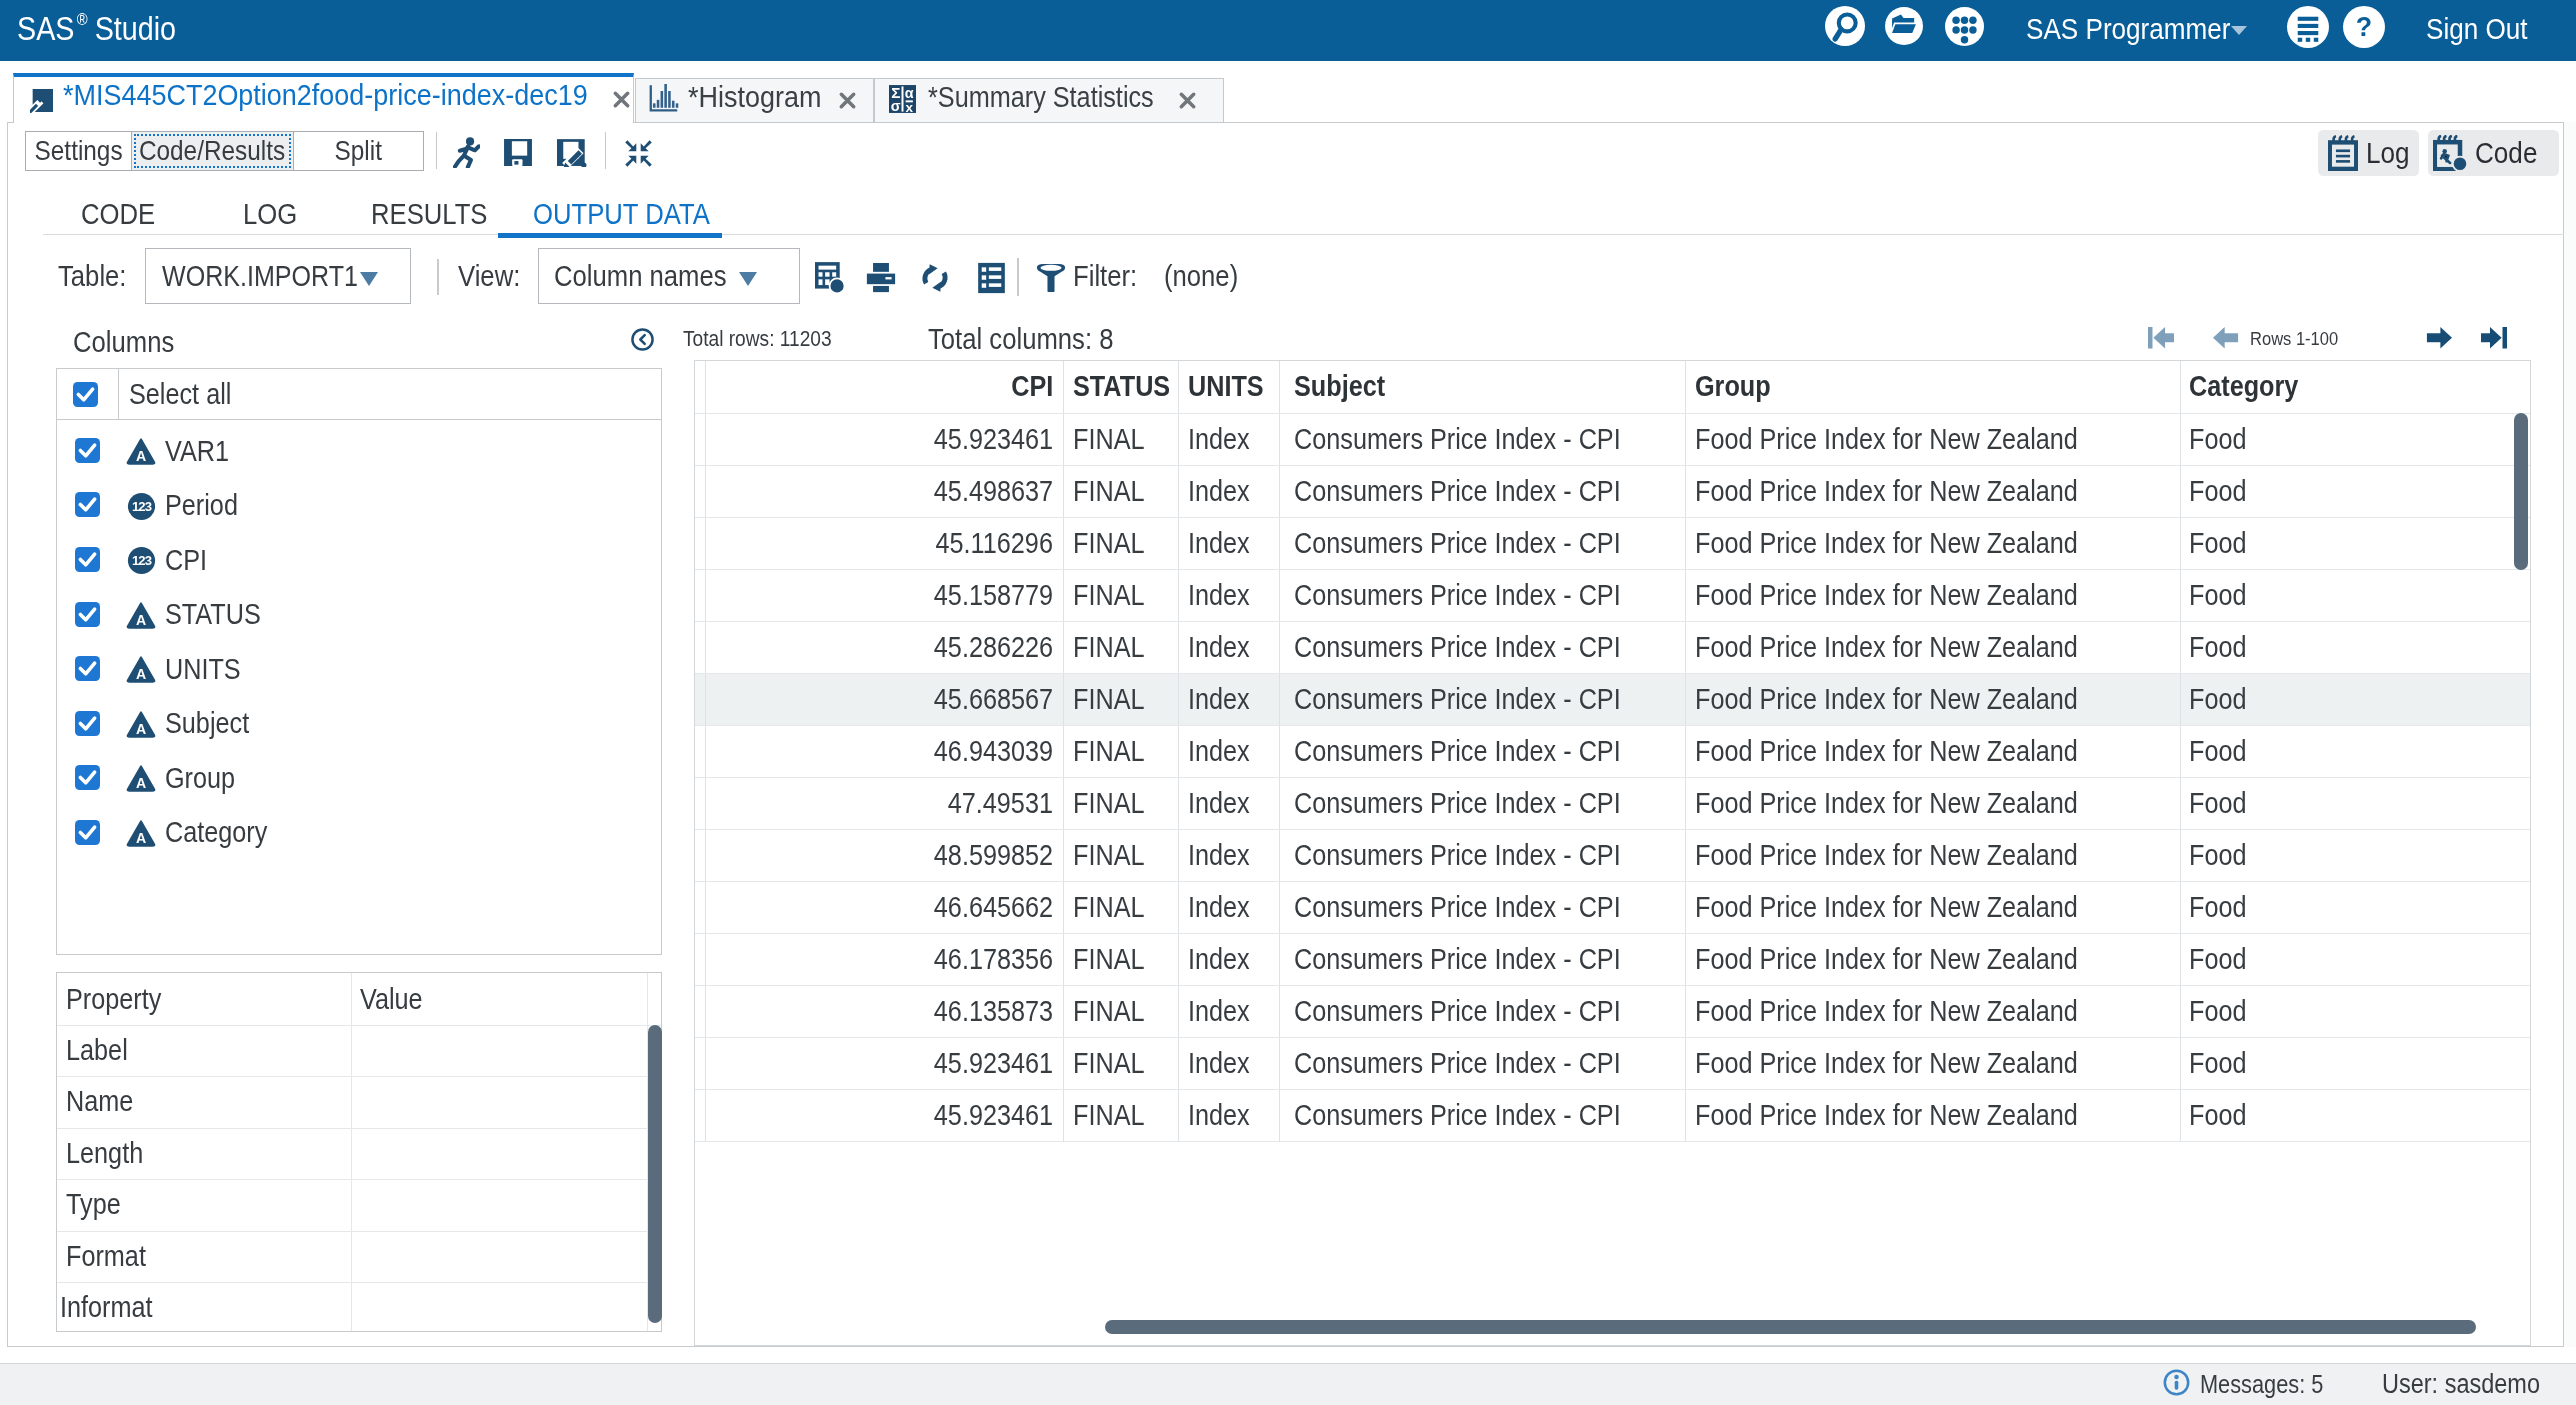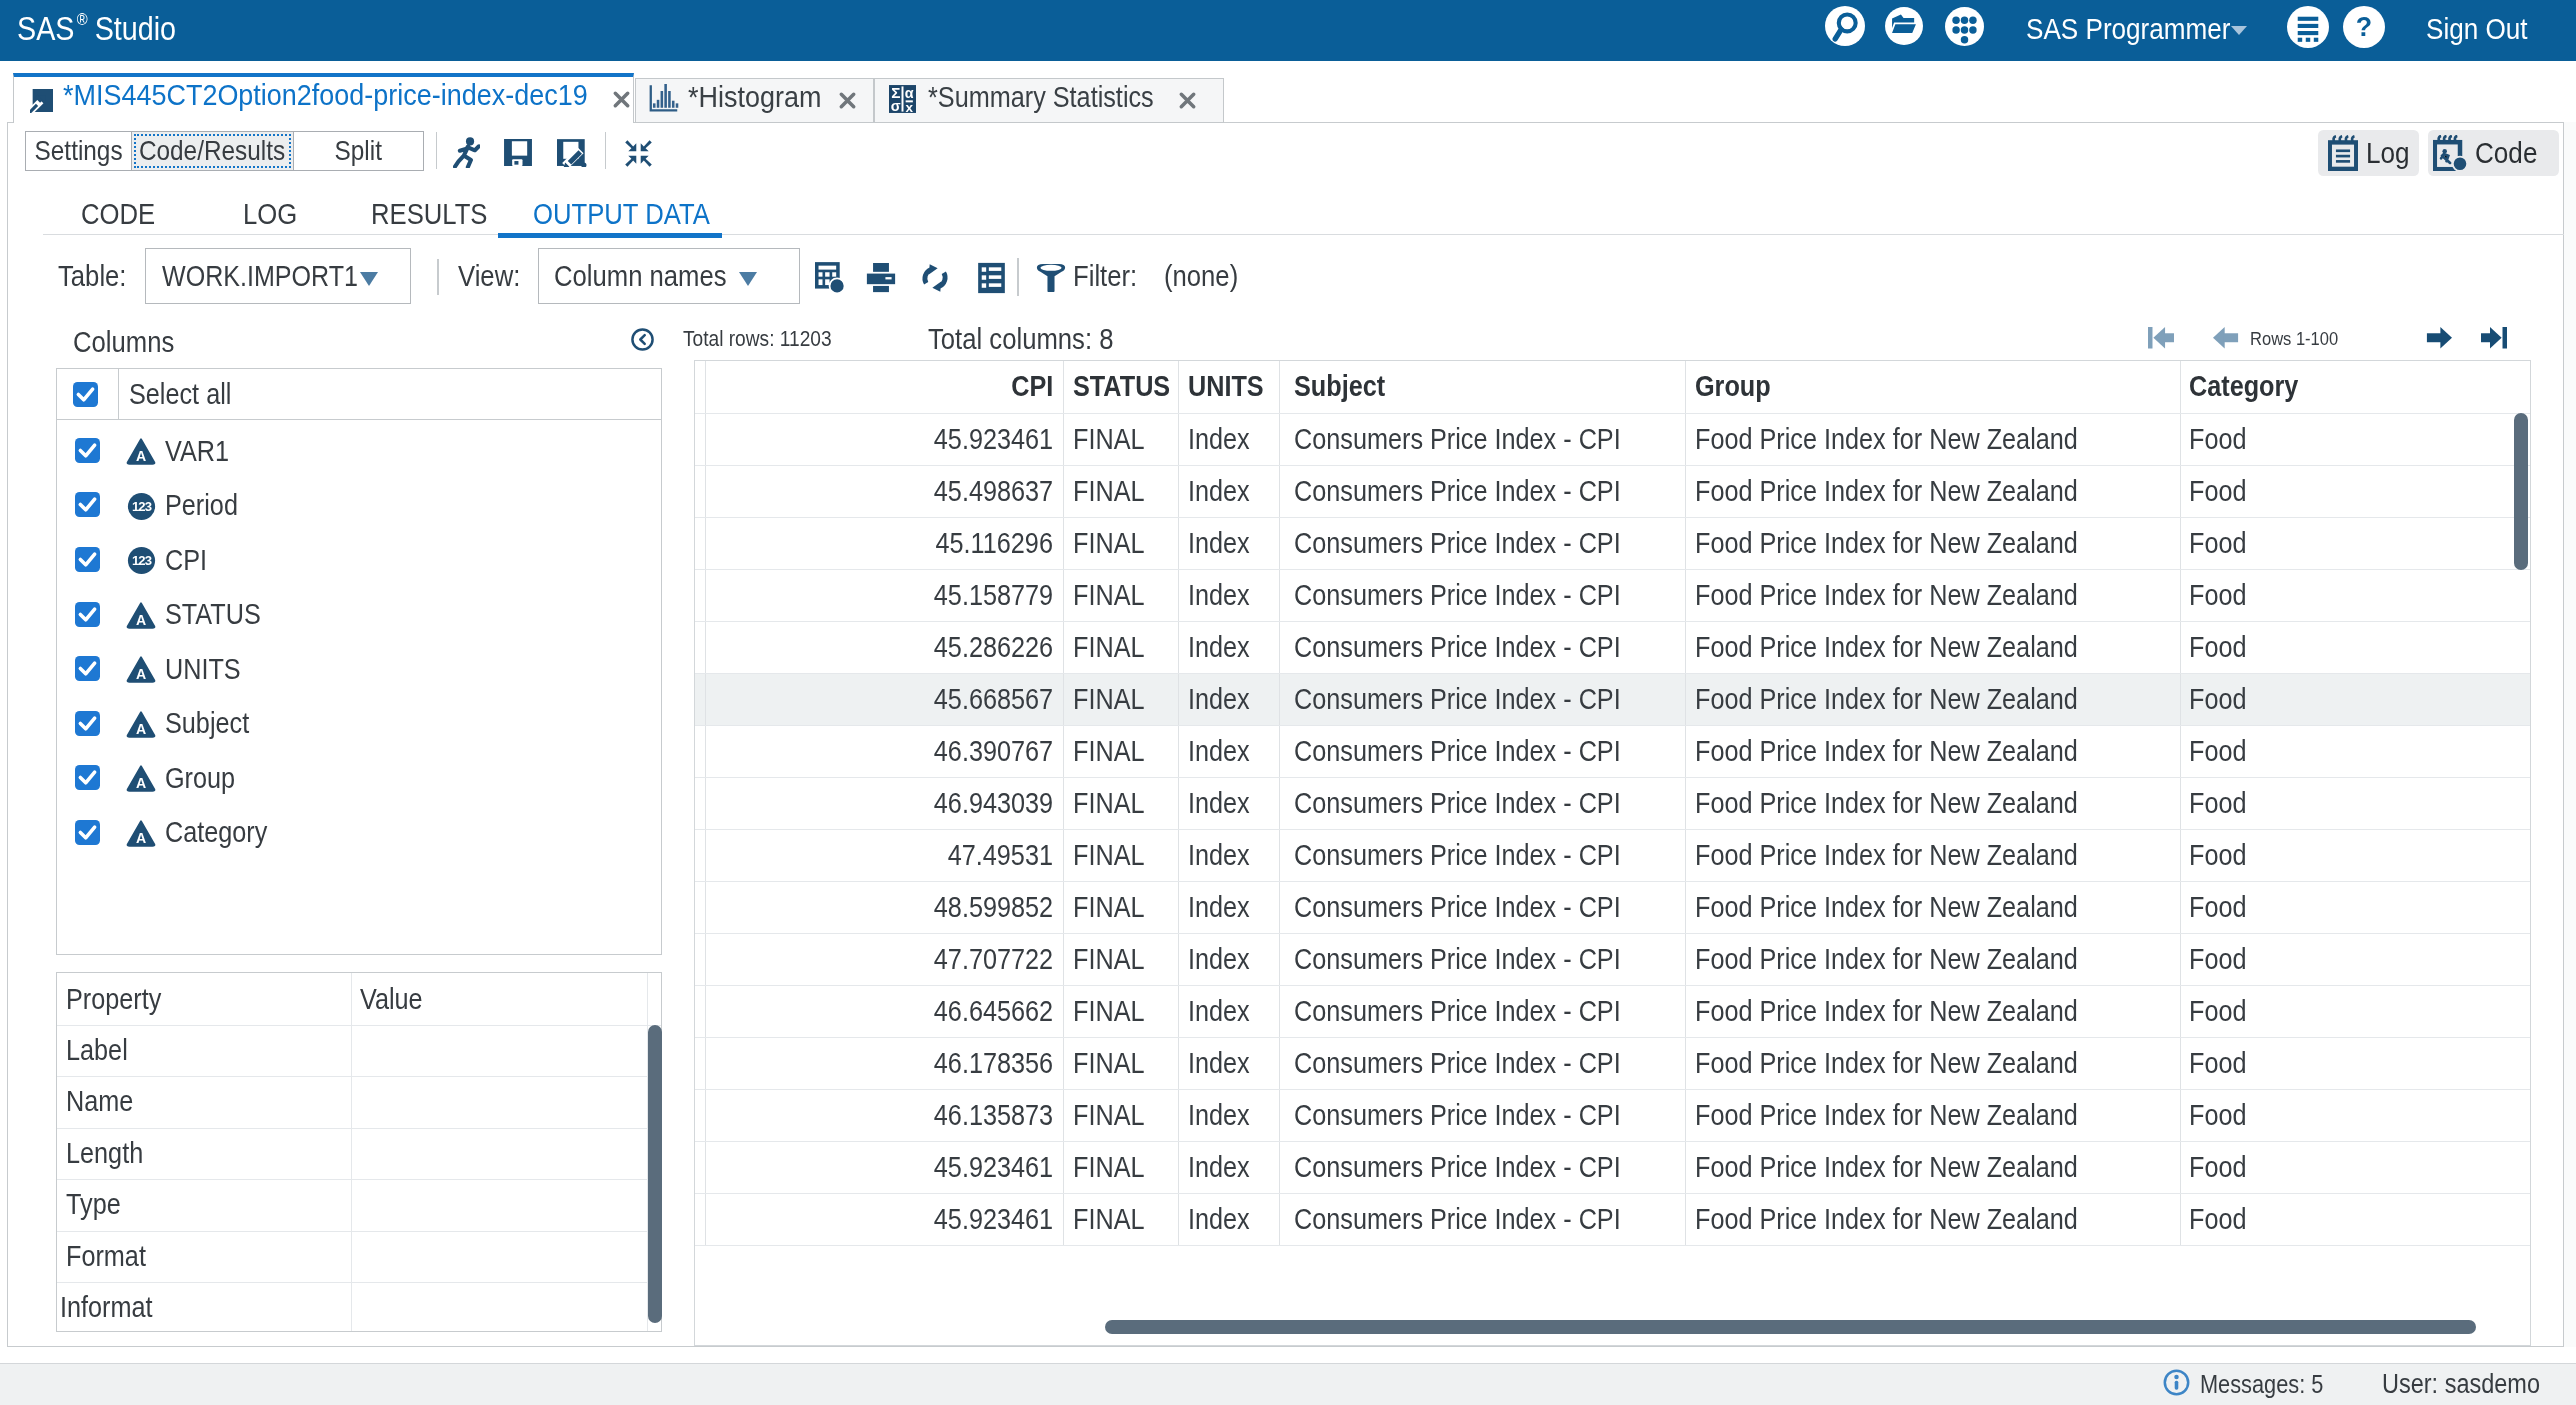--- a/index.html
+++ b/index.html
@@ -500,57 +500,39 @@
           <td></td>
           <td class="num"><span class="t" style="transform-origin:100% 50%">45.668567</span></td>
           <td><span class="t" style="transform-origin:0 50%">FINAL</span></td>
           <td><span class="t" style="transform-origin:0 50%">Index</span></td>
           <td class="subj"><span class="t" style="transform-origin:0 50%">Consumers Price Index - CPI</span></td>
           <td><span class="t" style="transform-origin:0 50%">Food Price Index for New Zealand</span></td>
           <td class="cat"><span class="t" style="transform-origin:0 50%">Food</span></td>
         </tr>
 <tr>
           <td></td>
-          <td class="num"><span class="t" style="transform-origin:100% 50%">46.390767</span></td>
-          <td><span class="t" style="transform-origin:0 50%">FINAL</span></td>
-          <td><span class="t" style="transform-origin:0 50%">Index</span></td>
-          <td class="subj"><span class="t" style="transform-origin:0 50%">Consumers Price Index - CPI</span></td>
-          <td><span class="t" style="transform-origin:0 50%">Food Price Index for New Zealand</span></td>
-          <td class="cat"><span class="t" style="transform-origin:0 50%">Food</span></td>
-        </tr>
-<tr>
-          <td></td>
           <td class="num"><span class="t" style="transform-origin:100% 50%">46.943039</span></td>
           <td><span class="t" style="transform-origin:0 50%">FINAL</span></td>
           <td><span class="t" style="transform-origin:0 50%">Index</span></td>
           <td class="subj"><span class="t" style="transform-origin:0 50%">Consumers Price Index - CPI</span></td>
           <td><span class="t" style="transform-origin:0 50%">Food Price Index for New Zealand</span></td>
           <td class="cat"><span class="t" style="transform-origin:0 50%">Food</span></td>
         </tr>
 <tr>
           <td></td>
           <td class="num"><span class="t" style="transform-origin:100% 50%">47.49531</span></td>
           <td><span class="t" style="transform-origin:0 50%">FINAL</span></td>
           <td><span class="t" style="transform-origin:0 50%">Index</span></td>
           <td class="subj"><span class="t" style="transform-origin:0 50%">Consumers Price Index - CPI</span></td>
           <td><span class="t" style="transform-origin:0 50%">Food Price Index for New Zealand</span></td>
           <td class="cat"><span class="t" style="transform-origin:0 50%">Food</span></td>
         </tr>
 <tr>
           <td></td>
           <td class="num"><span class="t" style="transform-origin:100% 50%">48.599852</span></td>
-          <td><span class="t" style="transform-origin:0 50%">FINAL</span></td>
-          <td><span class="t" style="transform-origin:0 50%">Index</span></td>
-          <td class="subj"><span class="t" style="transform-origin:0 50%">Consumers Price Index - CPI</span></td>
-          <td><span class="t" style="transform-origin:0 50%">Food Price Index for New Zealand</span></td>
-          <td class="cat"><span class="t" style="transform-origin:0 50%">Food</span></td>
-        </tr>
-<tr>
-          <td></td>
-          <td class="num"><span class="t" style="transform-origin:100% 50%">47.707722</span></td>
           <td><span class="t" style="transform-origin:0 50%">FINAL</span></td>
           <td><span class="t" style="transform-origin:0 50%">Index</span></td>
           <td class="subj"><span class="t" style="transform-origin:0 50%">Consumers Price Index - CPI</span></td>
           <td><span class="t" style="transform-origin:0 50%">Food Price Index for New Zealand</span></td>
           <td class="cat"><span class="t" style="transform-origin:0 50%">Food</span></td>
         </tr>
 <tr>
           <td></td>
           <td class="num"><span class="t" style="transform-origin:100% 50%">46.645662</span></td>
           <td><span class="t" style="transform-origin:0 50%">FINAL</span></td>

